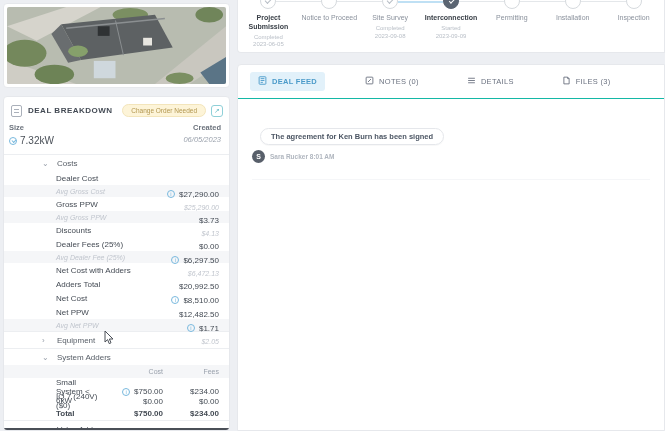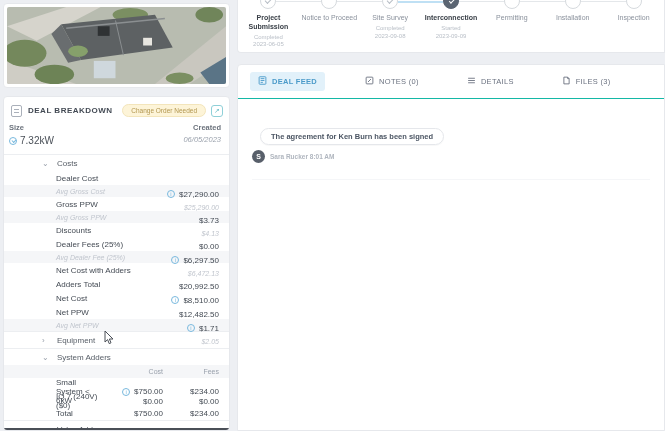--- a/index.html
+++ b/index.html
@@ -29,21 +29,21 @@
   .sec-head { display:flex; align-items:center; gap:9px; height:17px; border-top:1px solid #eceef1; padding-left:38px; cursor:pointer; }
   .sec-head .chev { color:#9aa1ac; font-size:8px; width:6px; }
   .sec-head .sec-lbl { font-size:8px; color:#565d66; }
   .crow { display:flex; justify-content:space-between; align-items:center; height:14px; padding:0 10px 0 52px; font-size:8px; color:#444b54; }
   .crow .rv { display:flex; align-items:center; gap:4px;margin-top:32px; }
   .crow.sub { height:12px; background:#f5f6f8; font-style:italic; font-size:7px; color:#c0c5cd; }
   .info-ic { width:8px; height:8px; border:1px solid #79b9de; border-radius:50%; color:#79b9de; font-size:6px; line-height:7px; text-align:center; font-style:normal; }
   .adder-grid { display:grid; grid-template-columns:1fr 60px 56px; align-items:center; height:14px; padding:0 10px 0 52px; font-size:8px; color:#444b54; }
   .adder-grid.head { background:#f5f6f8; height:13px; color:#9aa1ac; font-size:7px; }
   .adder-grid .c { text-align:right; display:flex; justify-content:flex-end; align-items:center; gap:4px;}
-  .adder-grid.total .n, .adder-grid.total .c { font-weight:normal; }
+  .adder-grid.total .n, .adder-grid.total .c { font-weight:bold; }
   .bottom-edge { position:absolute; bottom:0; left:0; width:100%; height:2px; background:#4a4f57; }
 
   
   .right-col { flex:1; display:flex; flex-direction:column; margin-left:4px; }
   .timeline { height:53px; border-radius:0 0 0 4px; border-top:none; position:relative; overflow:hidden; }
   .tl-steps { display:flex; height:100%; position:relative; }
   .tl-step { flex:1; display:flex; flex-direction:column; align-items:center; position:relative; padding-top:14px; }
   .tl-dot { width:16px; height:16px; border-radius:50%; background:#fff; border:1px solid #d6dade; position:absolute; top:-7px; z-index:2; }
   .tl-dot.completed:after { content:""; position:absolute; left:4px; top:4px; width:6px; height:3px; border-left:1px solid #b7bdc5; border-bottom:1px solid #b7bdc5; transform:rotate(-45deg); }
   .tl-dot.active { background:#5b6572; border-color:#5b6572; }

